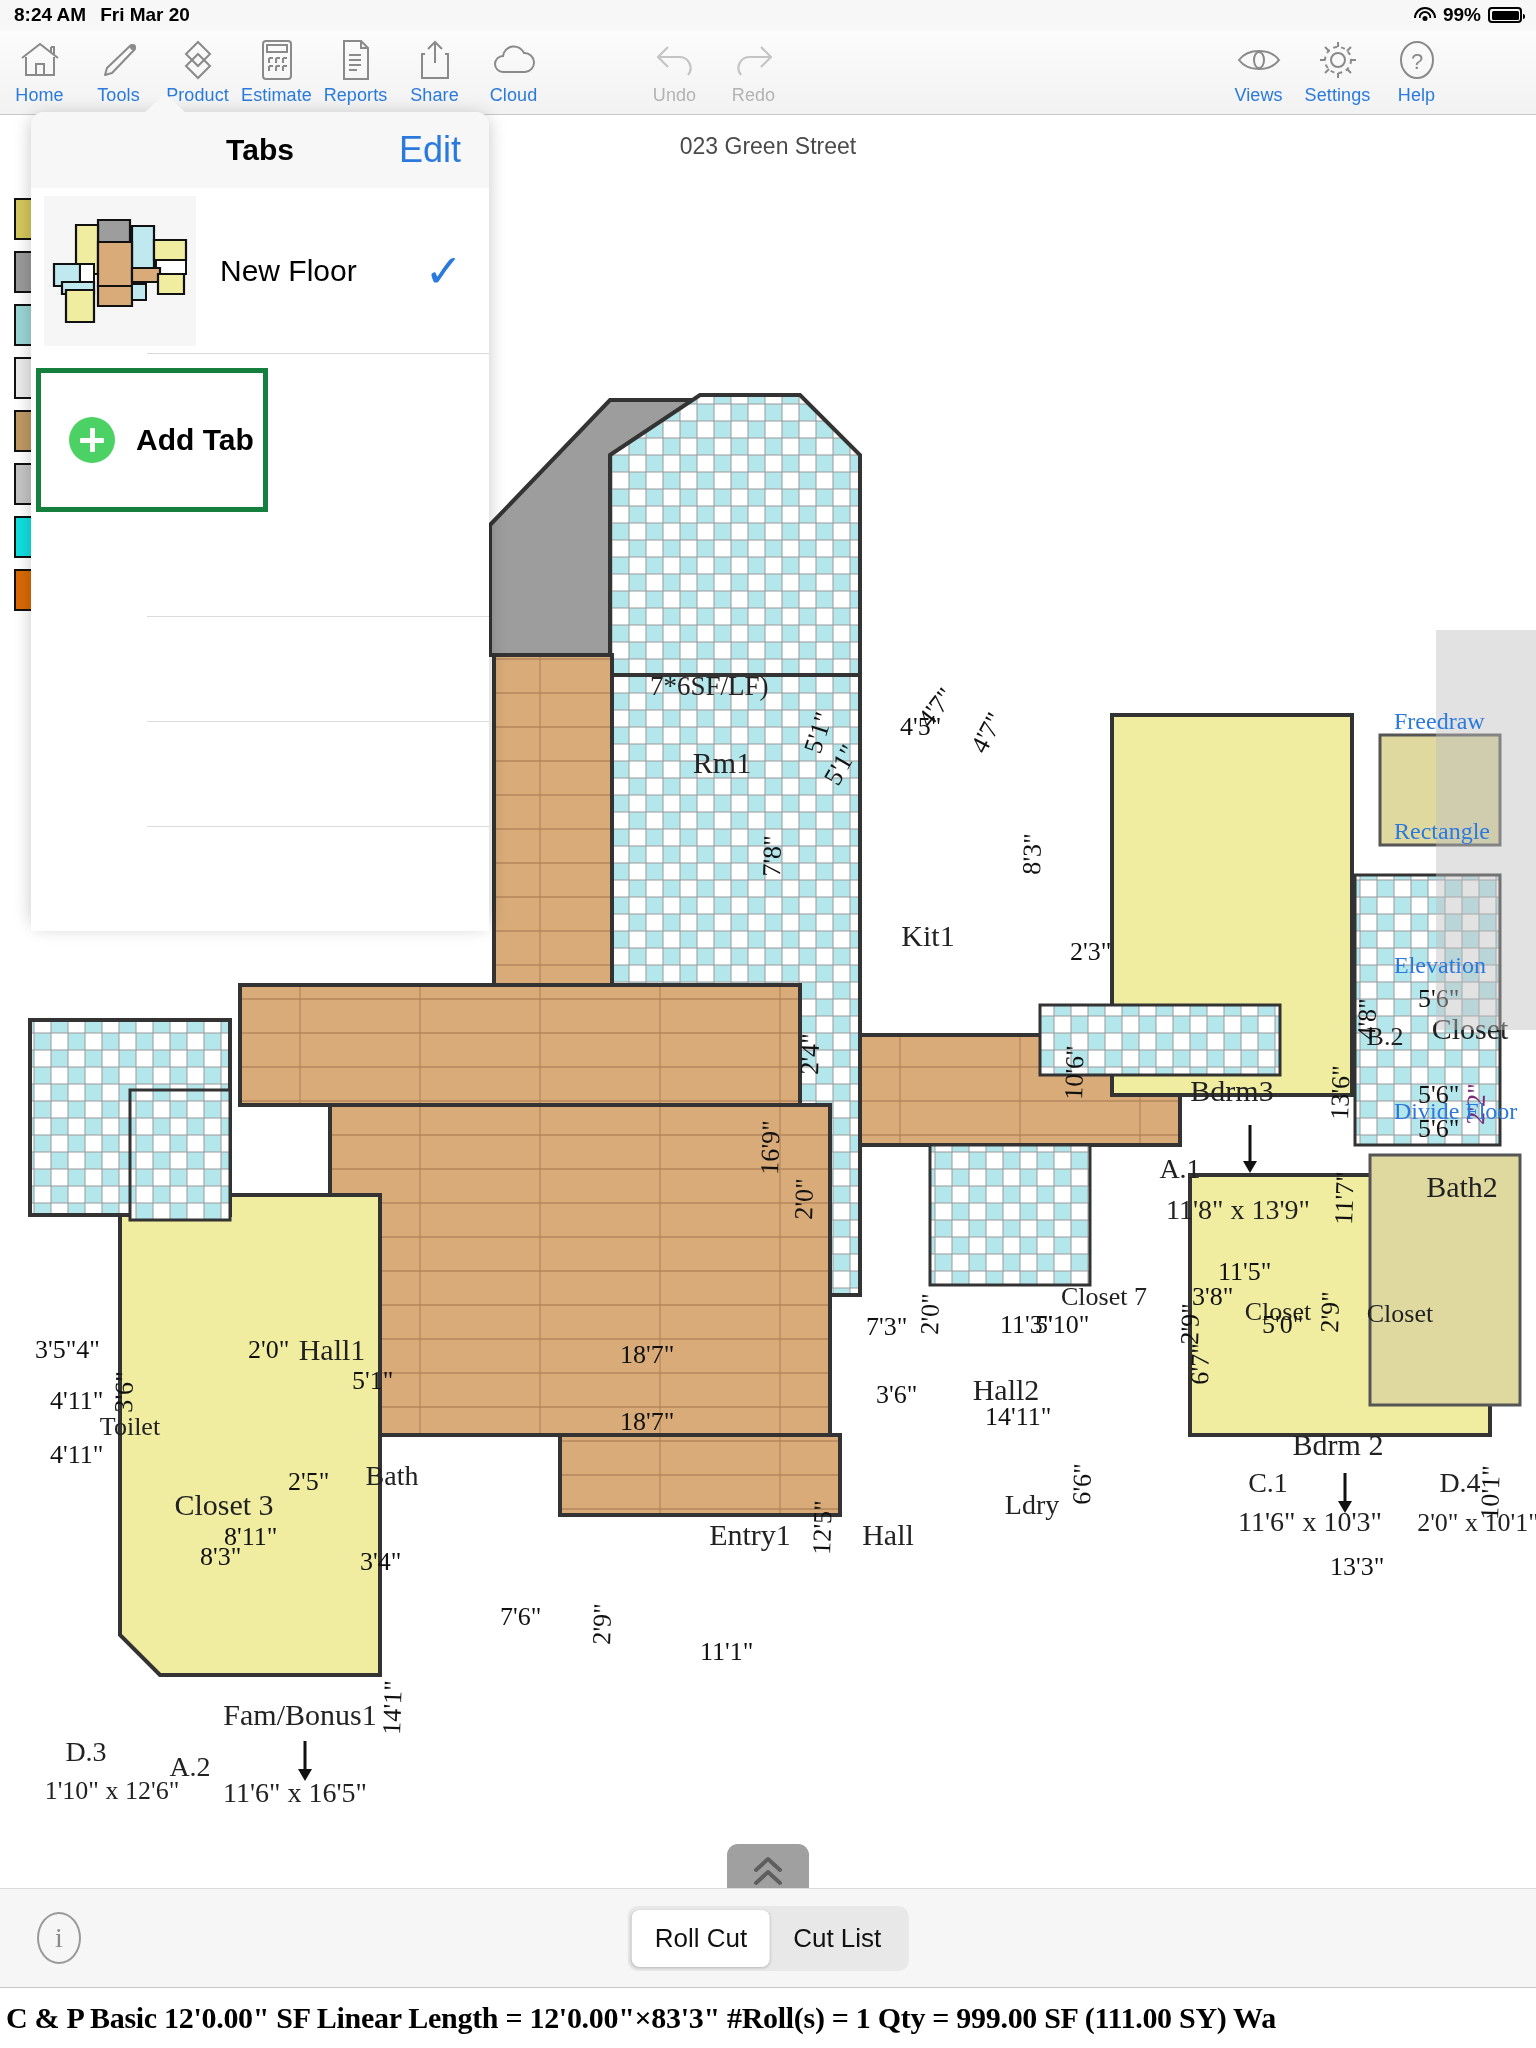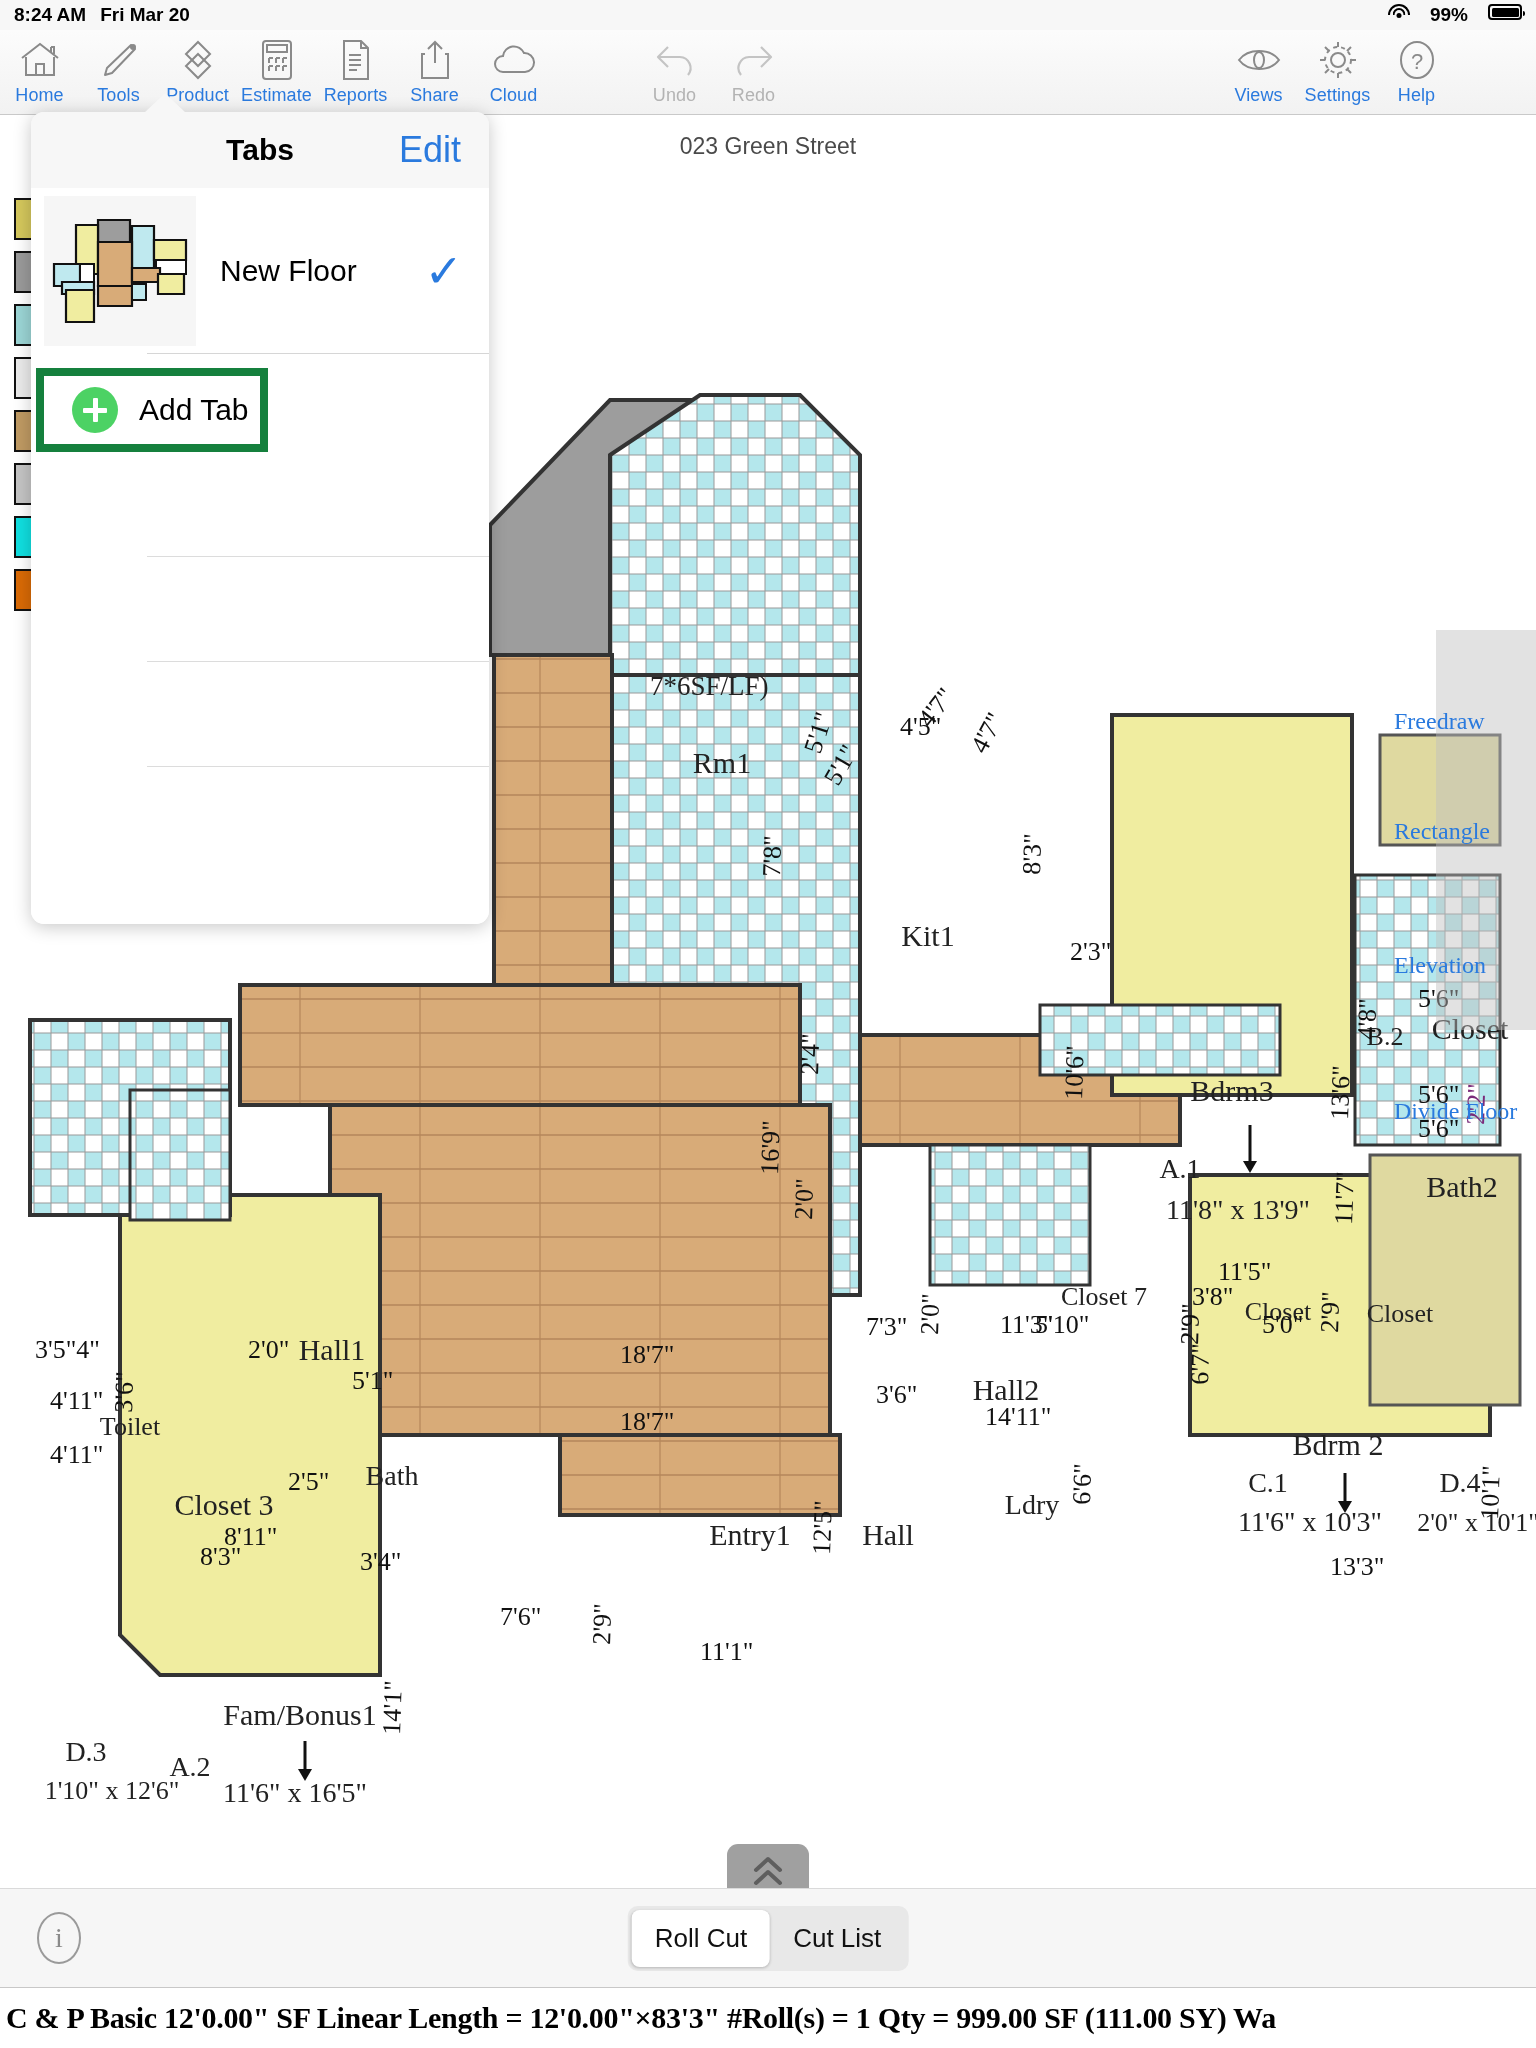--- a/index.html
+++ b/index.html
@@ -13,21 +13,21 @@
 
   
   #status-bar {
     position: absolute; top: 0; left: 0; width: 1536px; height: 30px;
     background: #f7f7f7;
     display: flex; align-items: center;
     padding: 0 14px;
     font-size: 19px; font-weight: 600; color: #000;
   }
   #status-left { display: flex; align-items: baseline; gap: 14px; }
-  #status-right { margin-left: auto; display: flex; align-items: flex-start; gap: 20px; }
+  #status-right { margin-left: auto; display: flex; align-items: center; gap: 7px; }
   .wifi-glyph { display:inline-block; width: 22px; height: 17px; position: relative; }
   .wifi-glyph span {
     position:absolute; left:50%; transform:translateX(-50%);
     border: 2.5px solid #000; border-bottom: none; border-radius: 50% 50% 0 0 / 100% 100% 0 0;
   }
   .wifi-glyph .a { width:22px; height:11px; top:0; }
   .wifi-glyph .b { width:13px; height:7px; top:4px; }
   .wifi-glyph .c { width:5px; height:5px; top:9px; background:#000; border-radius:50%; border:none; }
   .batt {
     width: 34px; height: 16px; border: 2px solid #000; border-radius: 4px;
@@ -127,23 +127,23 @@
     background: #f6f6f6; display:flex; align-items:center; justify-content:center;
   }
   .tab-row-label { font-size: 30px; color: #000; margin-left: 24px; }
   .tab-check {
     position: absolute; right: 26px; top: 50%; transform: translateY(-50%);
     font-size: 46px; color: #2a7ade; line-height: 1; font-weight: 500;
   }
   .row-sep { height: 1px; background: #d6d6d6; margin-left: 116px; }
 
   #add-tab-wrap {
-    position: relative; margin: 14px 0 0 5px; width: 232px; height: 84px;
-    border: 8px solid #15803d; background: #fff; box-sizing: border-box;
-    display: flex; align-items: center; cursor: pointer;
+    position: relative; margin: 14px 0 0 5px; width: 232px; height: 144px;
+    border: 5px solid #15803d; background: #fff; box-sizing: border-box;
+    display: flex; align-items: center; cursor: pointer; font-weight: bold;
   }
   #add-plus {
     width: 46px; height: 46px; border-radius: 50%; background: #4cd264;
     margin-left: 28px; position: relative; flex: none;
   }
   #add-plus::before, #add-plus::after {
     content:""; position:absolute; background:#fff; border-radius:1px;
   }
   #add-plus::before { left: 11px; top: 21px; width: 24px; height: 4.5px; }
   #add-plus::after  { top: 11px; left: 21px; height: 24px; width: 4.5px; }

